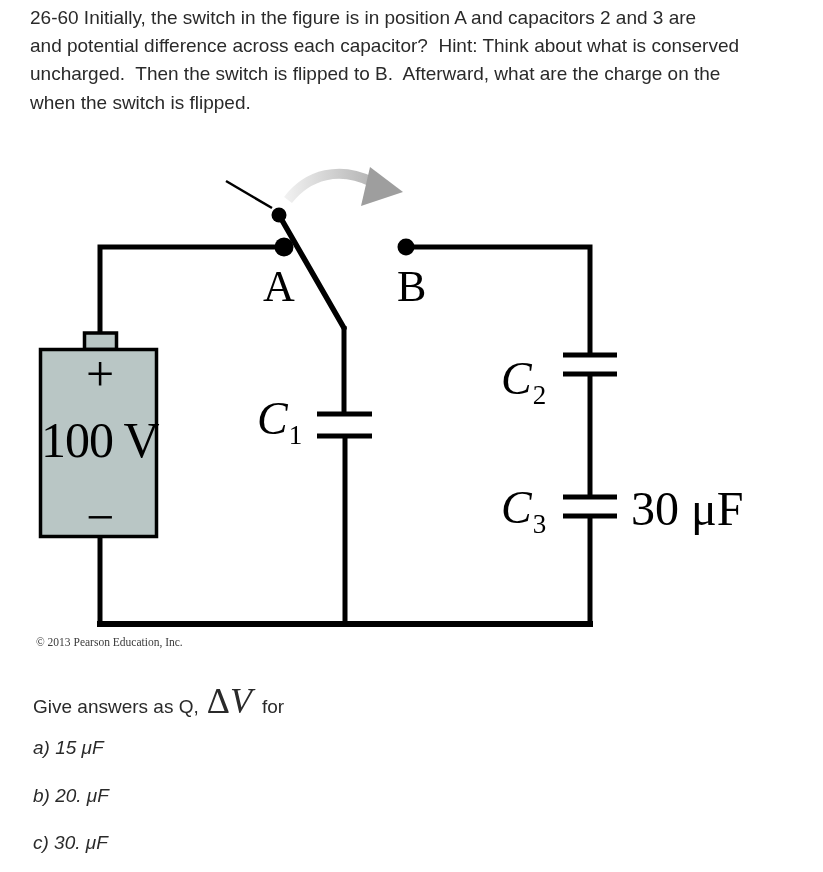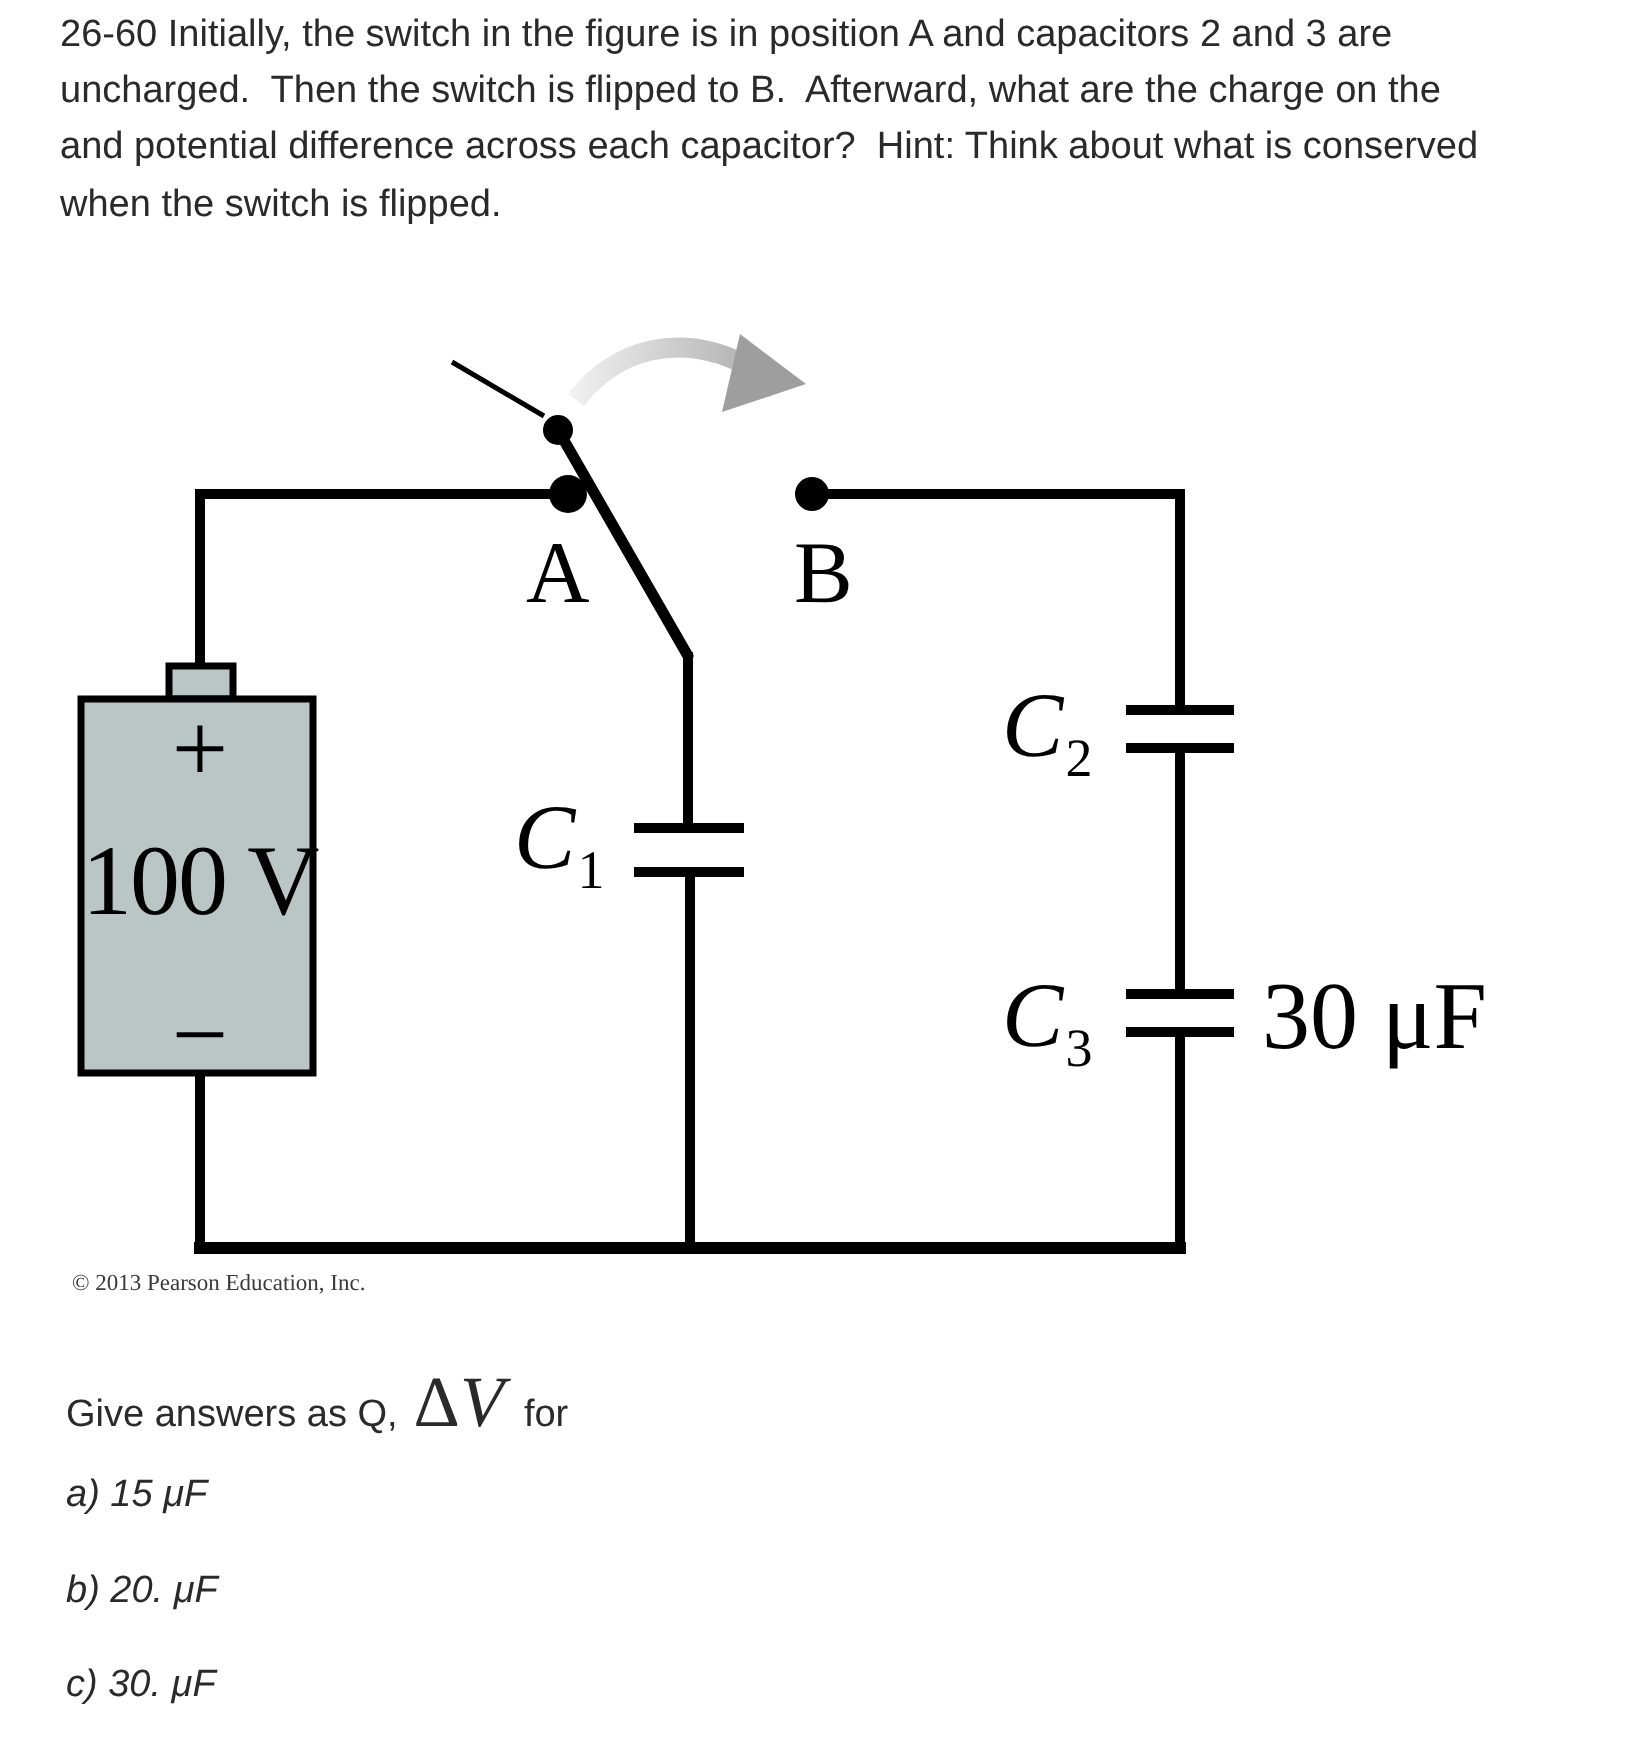--- a/index.html
+++ b/index.html
@@ -25,22 +25,22 @@
   .answer-item{position:absolute;left:33px;font-size:19px;line-height:1;color:#2a2a2a;font-style:italic;}
   svg{position:absolute;left:0;top:0;}
 </style>
 </head>
 <body>
 
 <div class="page">
 
   <div class="problem">
     <div>26-60 Initially, the switch in the figure is in position A and capacitors 2 and 3 are</div>
+    <div>and potential difference across each capacitor?  Hint: Think about what is conserved</div>
     <div>uncharged.  Then the switch is flipped to B.  Afterward, what are the charge on the</div>
-    <div>and potential difference across each capacitor?  Hint: Think about what is conserved</div>
     <div>when the switch is flipped.</div>
   </div>
 
   <svg width="823" height="872" viewBox="0 0 823 872">
     <defs>
       <linearGradient id="arrowGrad" x1="284" y1="185" x2="404" y2="185" gradientUnits="userSpaceOnUse">
         <stop offset="0" stop-color="#f2f2f2"></stop>
         <stop offset="1" stop-color="#9e9e9e"></stop>
       </linearGradient>
     </defs>
@@ -76,21 +76,21 @@
   <div class="dlabel" style="left:397px;top:265px;font-size:44px;">B</div>
 
   <div class="dlabel center" style="left:79px;top:349px;width:42px;font-size:50px;">+</div>
   <div class="dlabel center" style="left:41px;top:415px;width:116px;font-size:50px;letter-spacing:-1px;">100 V</div>
   <div class="dlabel center" style="left:79px;top:492px;width:42px;font-size:50px;">−</div>
 
   <div class="dlabel" style="left:257px;top:396px;">
     <span class="cap-sym">C</span><span class="cap-sub">1</span>
   </div>
 
-  <div class="dlabel" style="left:501px;top:340px;">
+  <div class="dlabel" style="left:501px;top:356px;">
     <span class="cap-sym">C</span><span class="cap-sub">2</span>
   </div>
 
   <div class="dlabel" style="left:501px;top:485px;">
     <span class="cap-sym">C</span><span class="cap-sub">3</span>
   </div>
   <div class="dlabel cap-value" style="left:631px;top:485px;">30 μF</div>
 
   <div class="copyright">© 2013 Pearson Education, Inc.</div>
 

